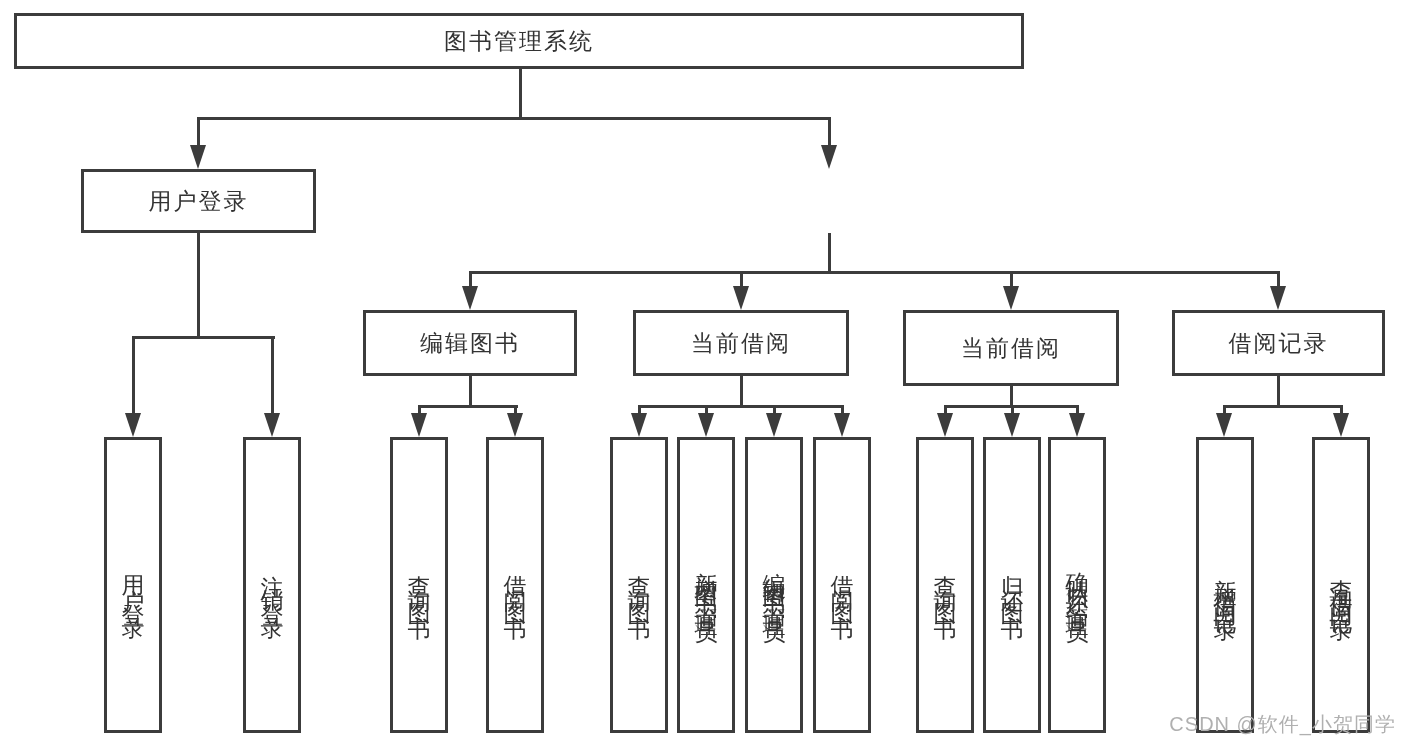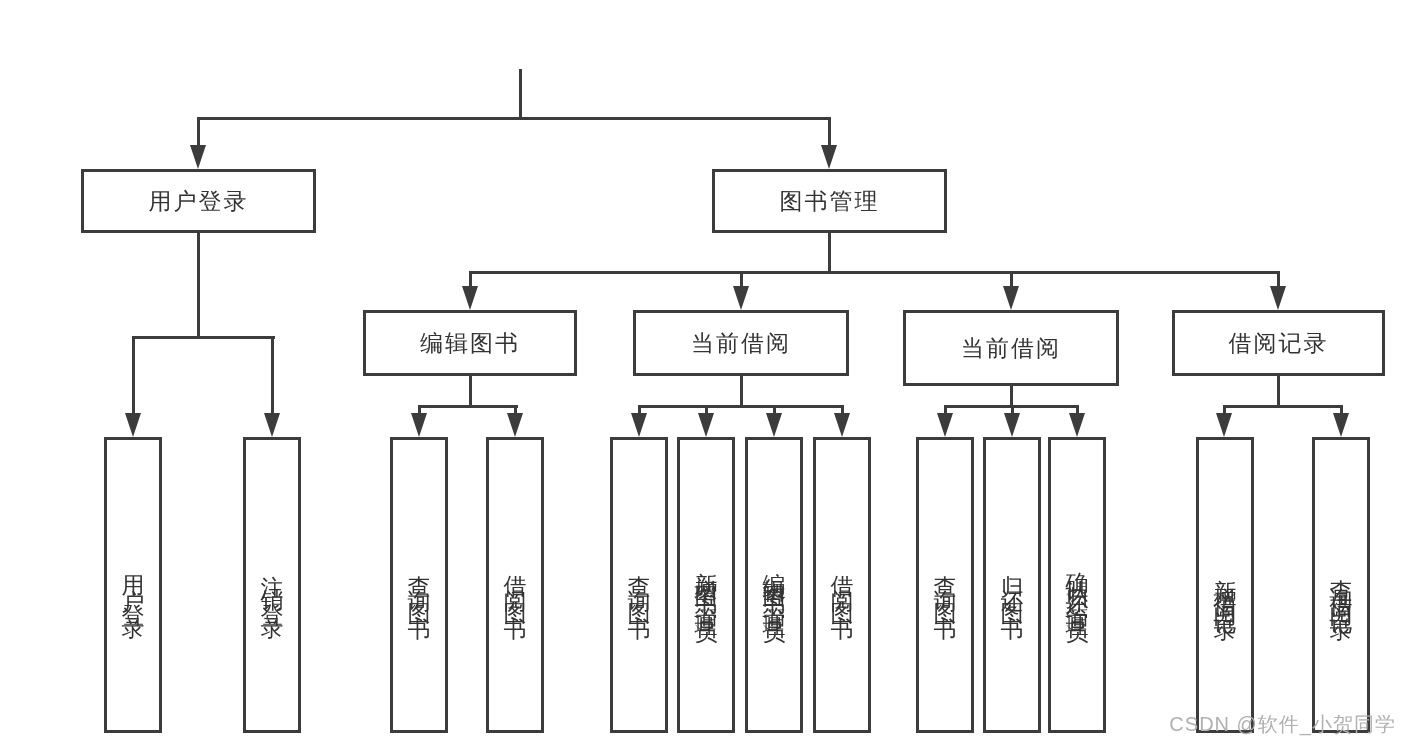--- a/index.html
+++ b/index.html
@@ -54,30 +54,30 @@
     color: #b0b0b0;
     z-index: 5;
     white-space: nowrap;
   }
 </style>
 </head>
 <body>
 
 <div class="canvas">
 
+  <div class="hbox" style="left:14px;top:13px;width:1010px;height:56px">图书管理系统</div>
 
   <i class="v" style="left:518.5px;top:69px;height:50px"></i>
   <i class="h" style="left:196.5px;top:116.5px;width:634px"></i>
   <i class="v" style="left:196.5px;top:118px;height:29px"></i>
   <i class="ah" style="left:190px;top:145px"></i>
   <i class="v" style="left:827.5px;top:118px;height:29px"></i>
   <i class="ah" style="left:821px;top:145px"></i>
 
   <div class="hbox" style="left:81px;top:169px;width:235px;height:64px">用户登录</div>
-  <div class="hbox" style="left:712px;top:169px;width:235px;height:64px">图书管理</div>
 
   <i class="v" style="left:196.5px;top:233px;height:105px"></i>
   <i class="h" style="left:131.5px;top:335.5px;width:143px"></i>
   <i class="v" style="left:131.5px;top:337px;height:77px"></i>
   <i class="ah" style="left:125px;top:413px"></i>
   <i class="v" style="left:270.5px;top:337px;height:77px"></i>
   <i class="ah" style="left:264px;top:413px"></i>
 
   <i class="v" style="left:827.5px;top:233px;height:40px"></i>
   <i class="h" style="left:468.5px;top:270.5px;width:811px"></i>

